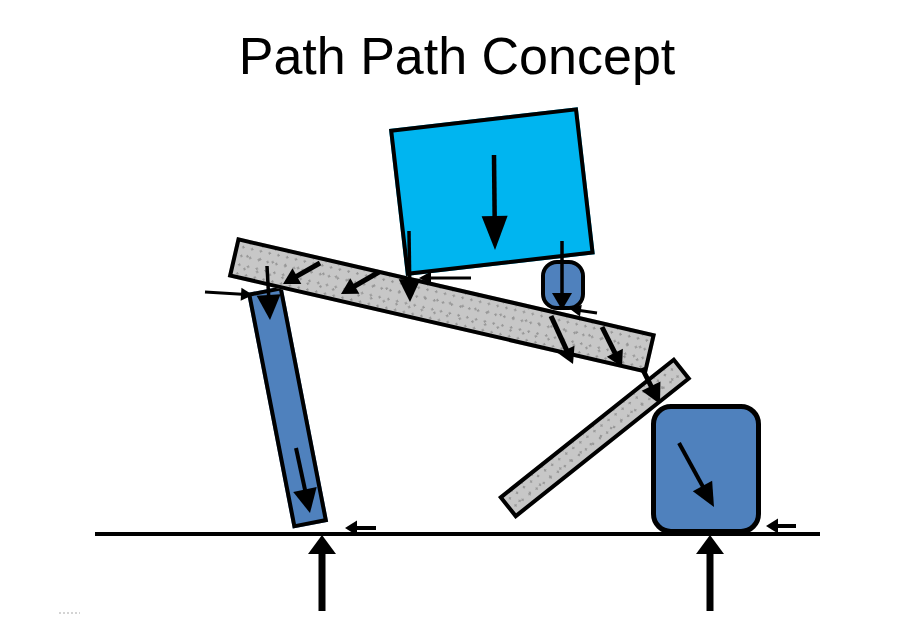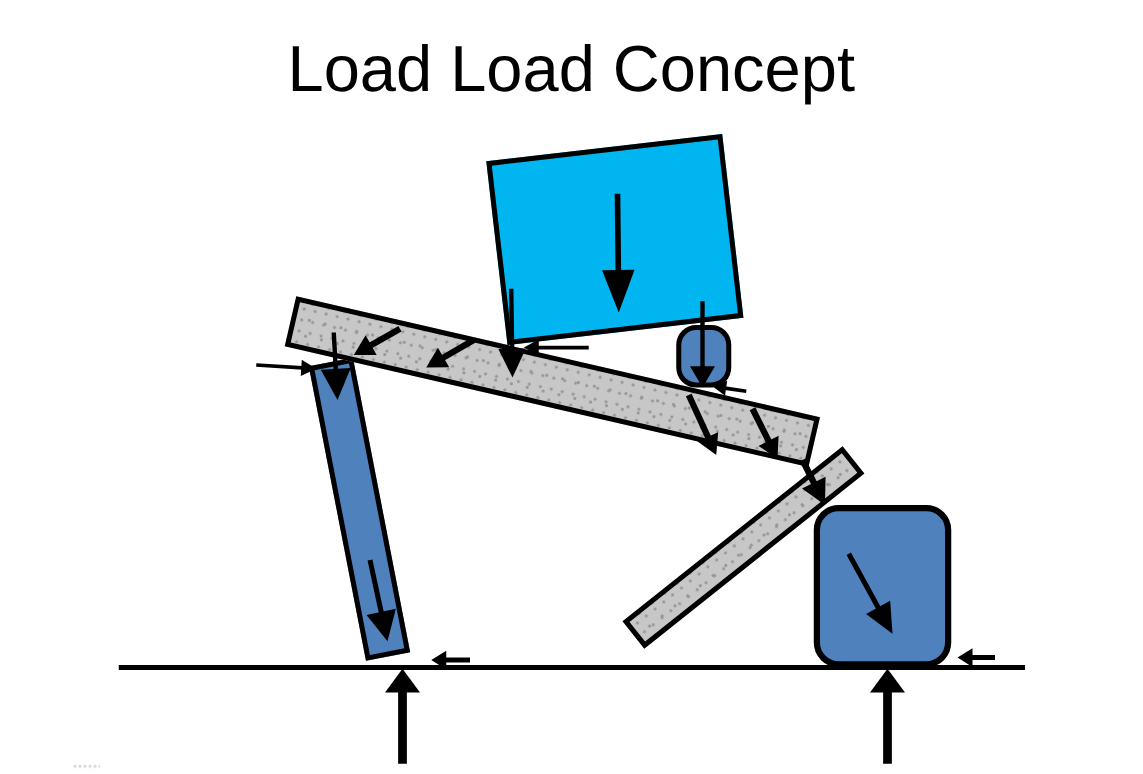--- a/index.html
+++ b/index.html
@@ -40,21 +40,21 @@
             pointer-events:none; }
   #watermark { position:absolute; left:58px; top:611px; width:22px; height:5px;
             background-image:radial-gradient(#c9c9c9 1px, rgba(0,0,0,0) 1.2px);
             background-size:4px 4px; opacity:.8; }
 </style>
 </head>
 <body>
 
 <div id="canvas">
 
-  <div class="title">Load Load Concept</div>
+  <div class="title">Path Path Concept</div>
 
   <div id="strut" class="shape textured" style="background-color: rgb(199, 199, 199);"></div>
   <div id="foundation-block" class="shape" style="background-color: rgb(79, 129, 189);"></div>
   <div id="column" class="shape" style="background-color: rgb(79, 129, 189);"></div>
   <div id="bearing-block" class="shape" style="background-color: rgb(79, 129, 189);"></div>
   <div id="beam" class="shape textured" style="background-color: rgb(199, 199, 199);"></div>
   <div id="load-box" class="shape" style="background-color: rgb(0, 181, 240);"></div>
 
   <svg id="arrows-layer" viewBox="0 0 914 619" xmlns="http://www.w3.org/2000/svg">
       <line x1="95" y1="534" x2="820" y2="534" stroke="#000000" stroke-width="4"></line>

